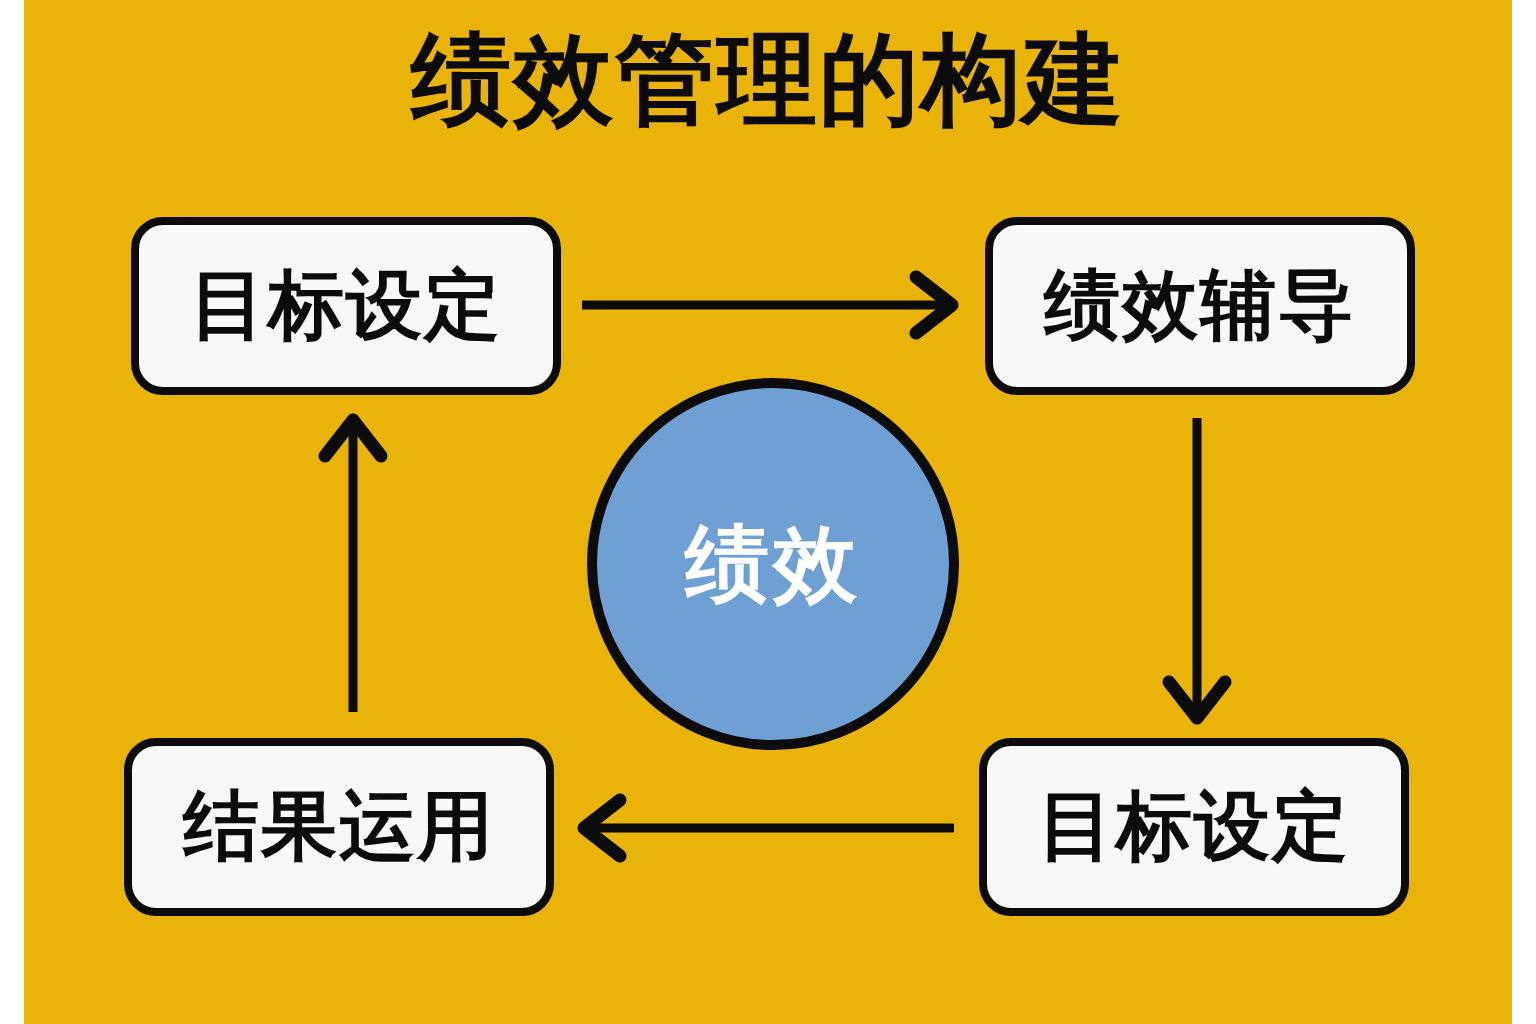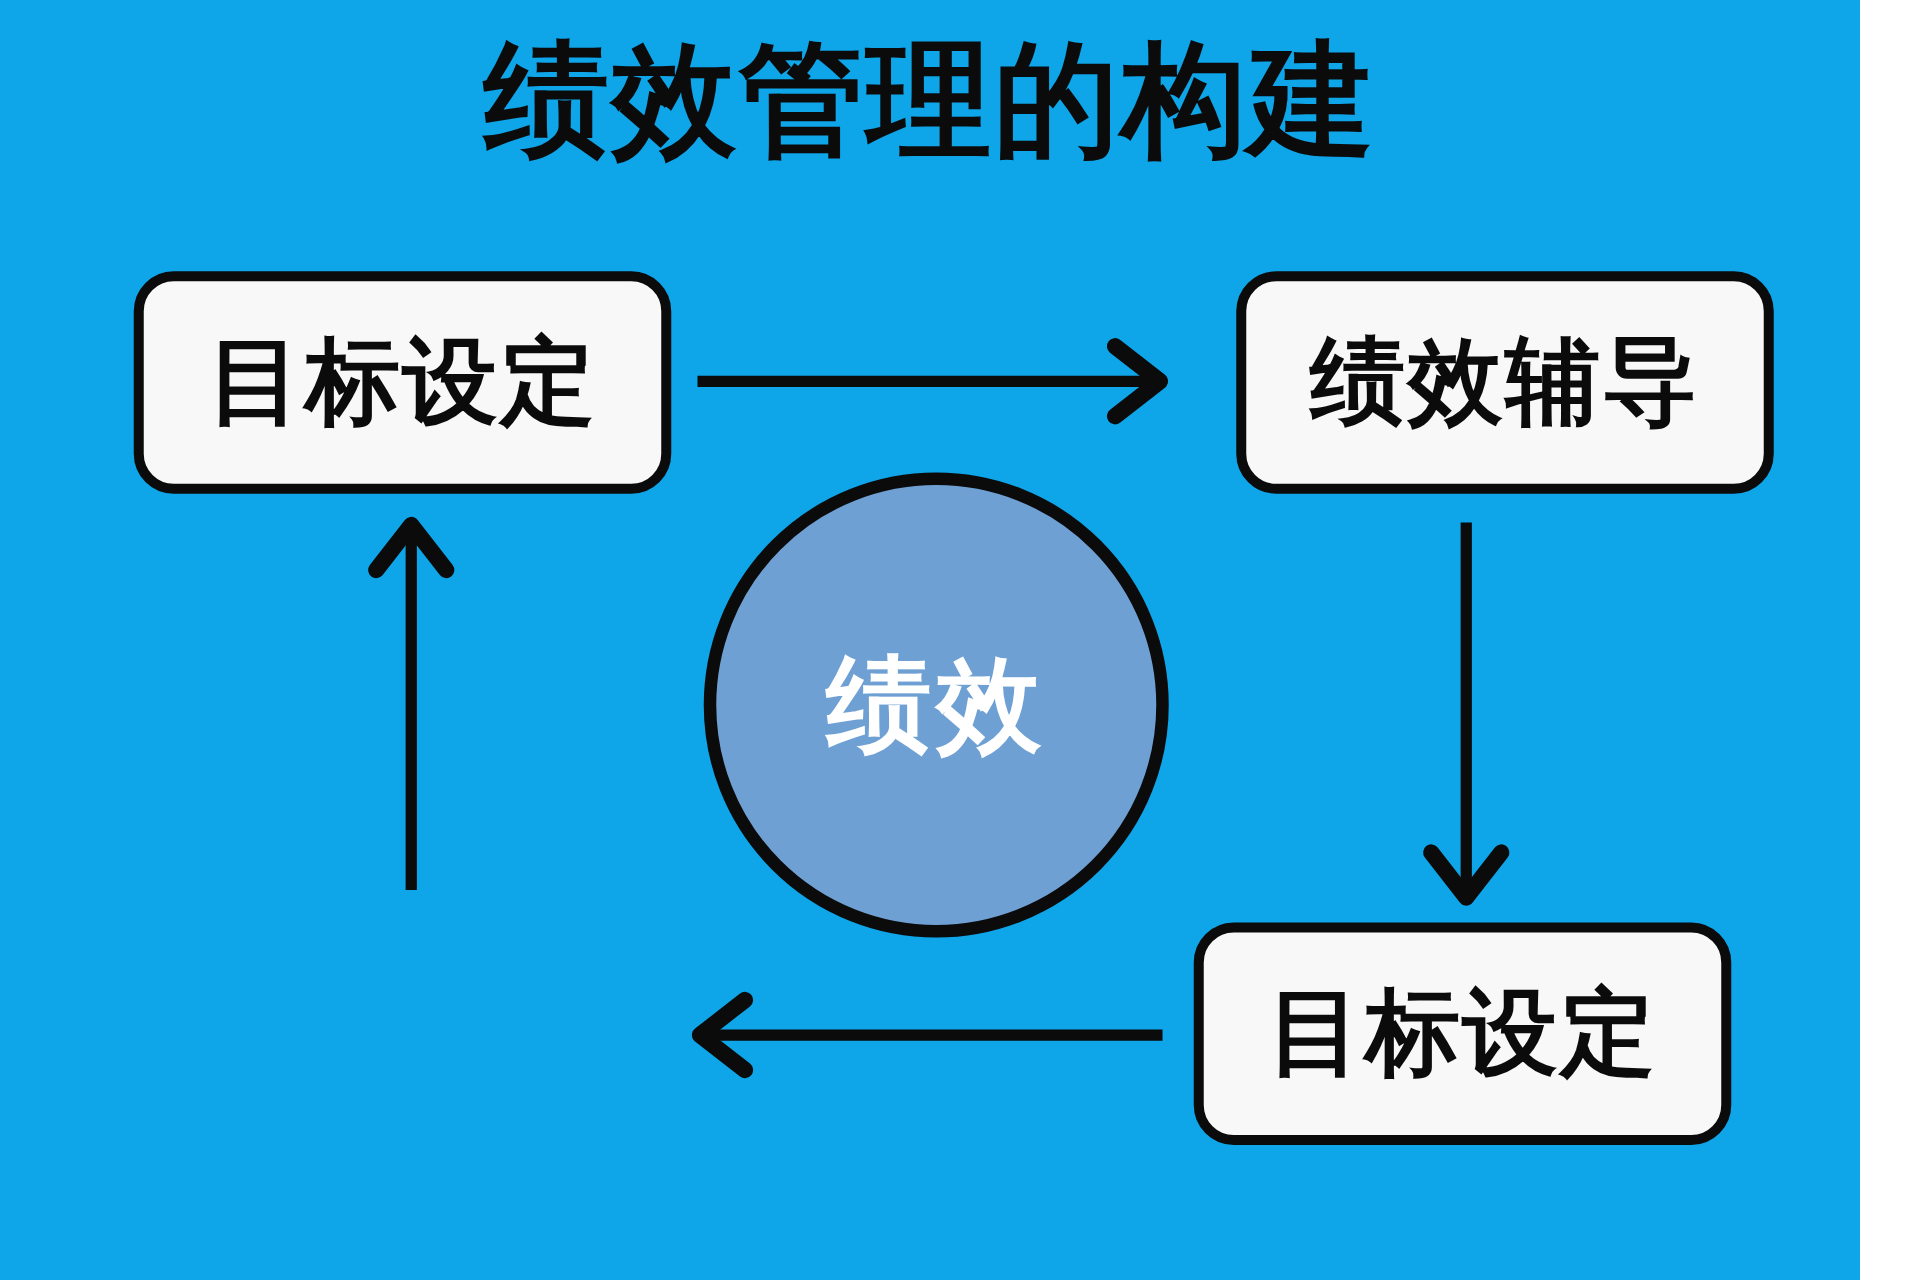--- a/index.html
+++ b/index.html
@@ -5,22 +5,23 @@
   html, body {
     margin: 0;
     padding: 0;
     background: #ffffff;
     font-family: "Liberation Sans", sans-serif;
   }
   .canvas {
     position: relative;
     width: 1488px;
     height: 1024px;
-    background: #0ea5e9;
+    background: #eab308;
     overflow: hidden;
+    margin-left: 24px;
   }
   .title {
     position: absolute;
     left: 0;
     top: 14px;
     width: 100%;
     margin: 0;
     text-align: center;
     font-size: 100px;
     font-weight: 900;
@@ -38,21 +39,21 @@
     display: flex;
     align-items: center;
     justify-content: center;
     font-size: 76px;
     font-weight: 900;
     color: #0b0b0b;
     letter-spacing: 2px;
     text-align: center;
   }
   .node-tl { left: 107px; top: 217px; }
-  .node-tr { left: 989px; top: 217px; }
+  .node-tr { left: 961px; top: 217px; }
   .node-br { left: 955px; top: 738px; }
   .node-bl { left: 100px; top: 738px; }
   .center-circle {
     position: absolute;
     left: 563px;
     top: 378px;
     width: 372px;
     height: 372px;
     box-sizing: border-box;
     background: #6fa0d4;
@@ -115,18 +116,21 @@
   </div>
 
   <div class="node node-tr">
     <span>绩效辅导</span>
   </div>
 
   <div class="node node-br">
     <span>目标设定</span>
   </div>
 
+  <div class="node node-bl">
+    <span>结果运用</span>
+  </div>
 
   <div class="center-circle">
     <div>绩效</div>
   </div>
 
 </div>
 
 </body></html>

